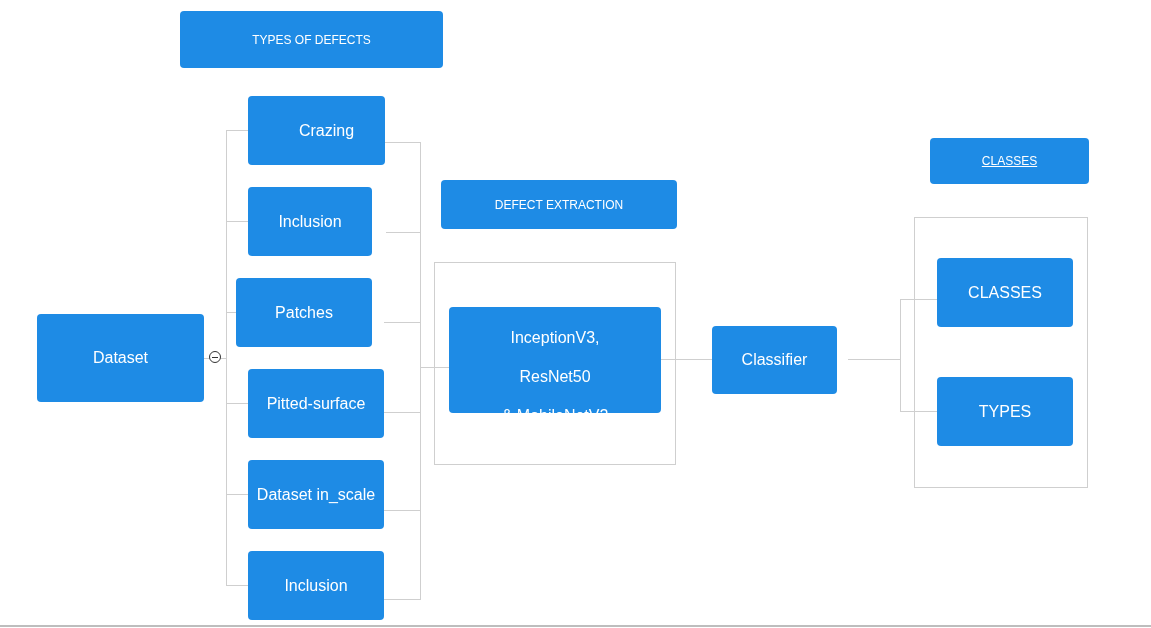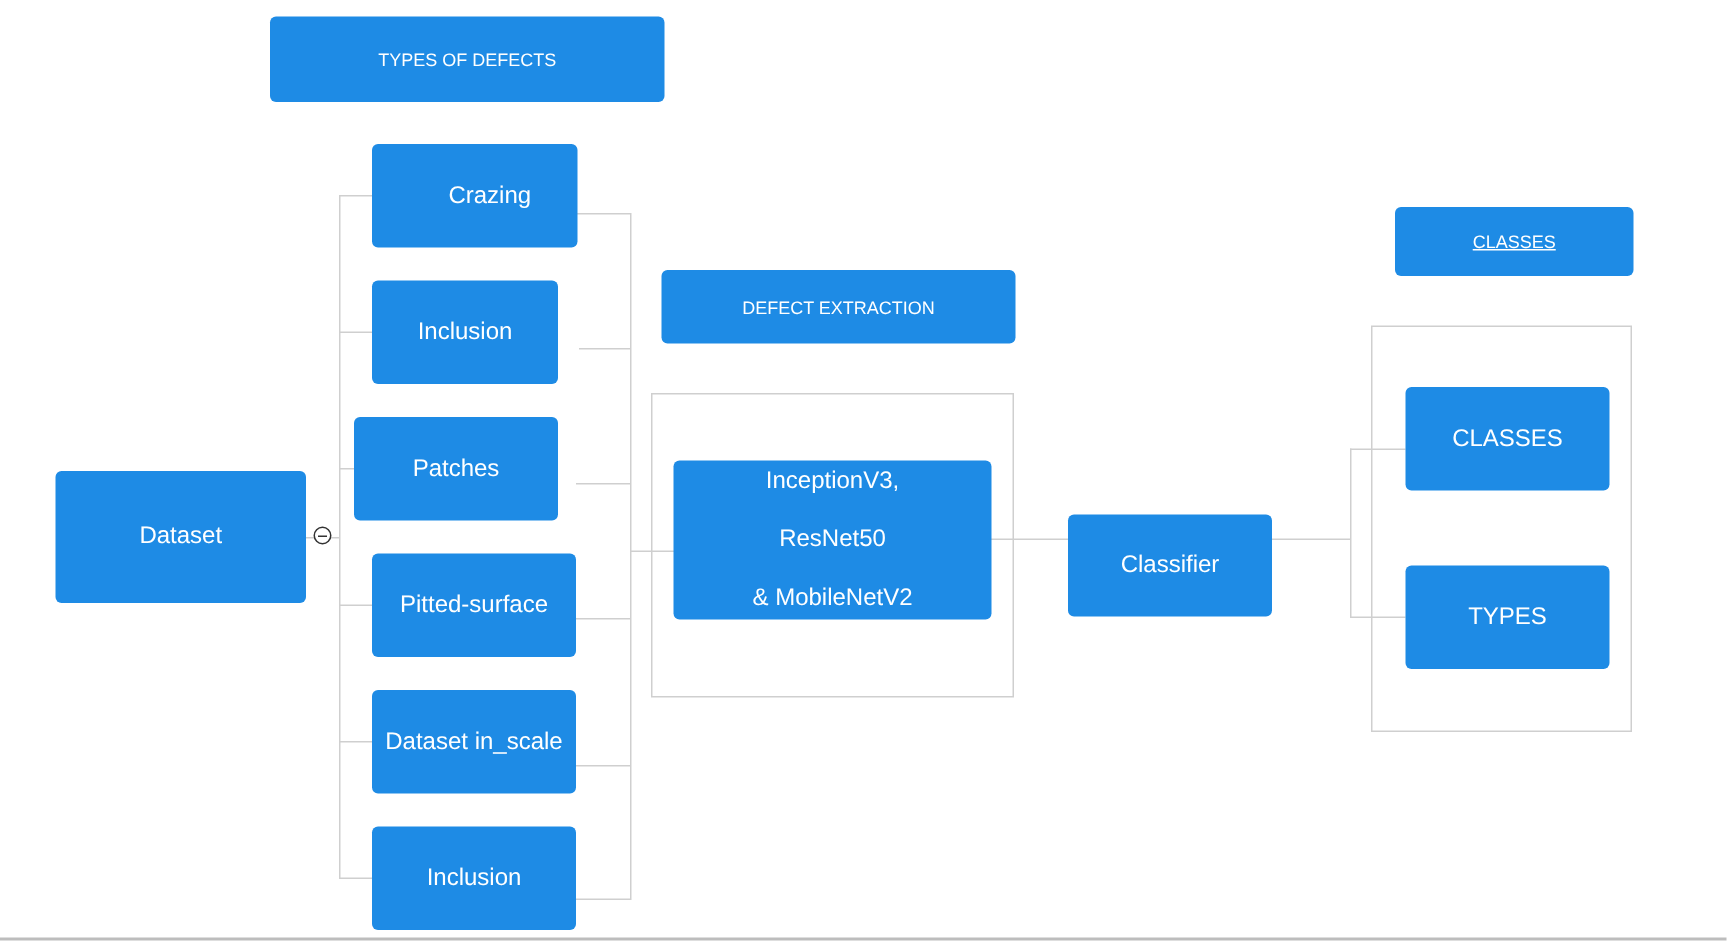--- a/index.html
+++ b/index.html
@@ -6,21 +6,21 @@
     body { width:1151px; height:628px; position:relative; overflow:hidden;
            font-family:"Liberation Sans", sans-serif; }
     .node { position:absolute; background:#1e8be5; color:#ffffff; border-radius:4px;
             display:flex; align-items:center; justify-content:center; text-align:center;
             box-sizing:border-box; font-size:16px; }
     .title { font-size:12px; }
     .frame { position:absolute; border:1px solid #cfcfcf; box-sizing:border-box; }
     .hl { position:absolute; height:1px; background:#cfcfcf; }
     .vl { position:absolute; width:1px; background:#cfcfcf; }
     .multi { flex-direction:column; justify-content:space-between; padding:3px 0 3px 0; }
-    .multi span { display:block; line-height:22px; }
+    .multi span { display:block; line-height:22px;margin-top:17px; }
     .toggle { position:absolute; left:209px; top:351px; width:12px; height:12px; border:1px solid #333;
               border-radius:50%; box-sizing:border-box; background:#fff; }
     .toggle::after { content:""; position:absolute; left:2px; right:2px; top:4.5px; height:1px; background:#333; }
     .bottom-rule { position:absolute; left:0; top:625px; width:1151px; height:2px; background:#bdbdbd; }
   </style>
 </head>
 <body>
 
 <div class="node title" style="left:180px;top:11px;width:263px;height:57px;">TYPES OF DEFECTS</div>
 <div class="node title" style="left:441px;top:180px;width:236px;height:49px;">DEFECT EXTRACTION</div>
@@ -62,18 +62,18 @@
 <div class="node" style="left:248px;top:369px;width:136px;height:69px;">Pitted-surface</div>
 <div class="node" style="left:248px;top:460px;width:136px;height:69px;">Dataset in_scale</div>
 <div class="node" style="left:248px;top:551px;width:136px;height:69px;">Inclusion</div>
 
 <div class="node multi" style="left:449px;top:307px;width:212px;height:106px;">
   <span>InceptionV3,</span>
   <span>ResNet50</span>
   <span>&amp; MobileNetV2</span>
 </div>
 
-<div class="node" style="left:712px;top:326px;width:136px;height:68px;margin-top:17px;">Classifier</div>
+<div class="node" style="left:712px;top:326px;width:125px;height:68px;">Classifier</div>
 
 <div class="node" style="left:937px;top:258px;width:136px;height:69px;">CLASSES</div>
 <div class="node" style="left:937px;top:377px;width:136px;height:69px;">TYPES</div>
 
 <div class="bottom-rule"></div>
 
 </body></html>

